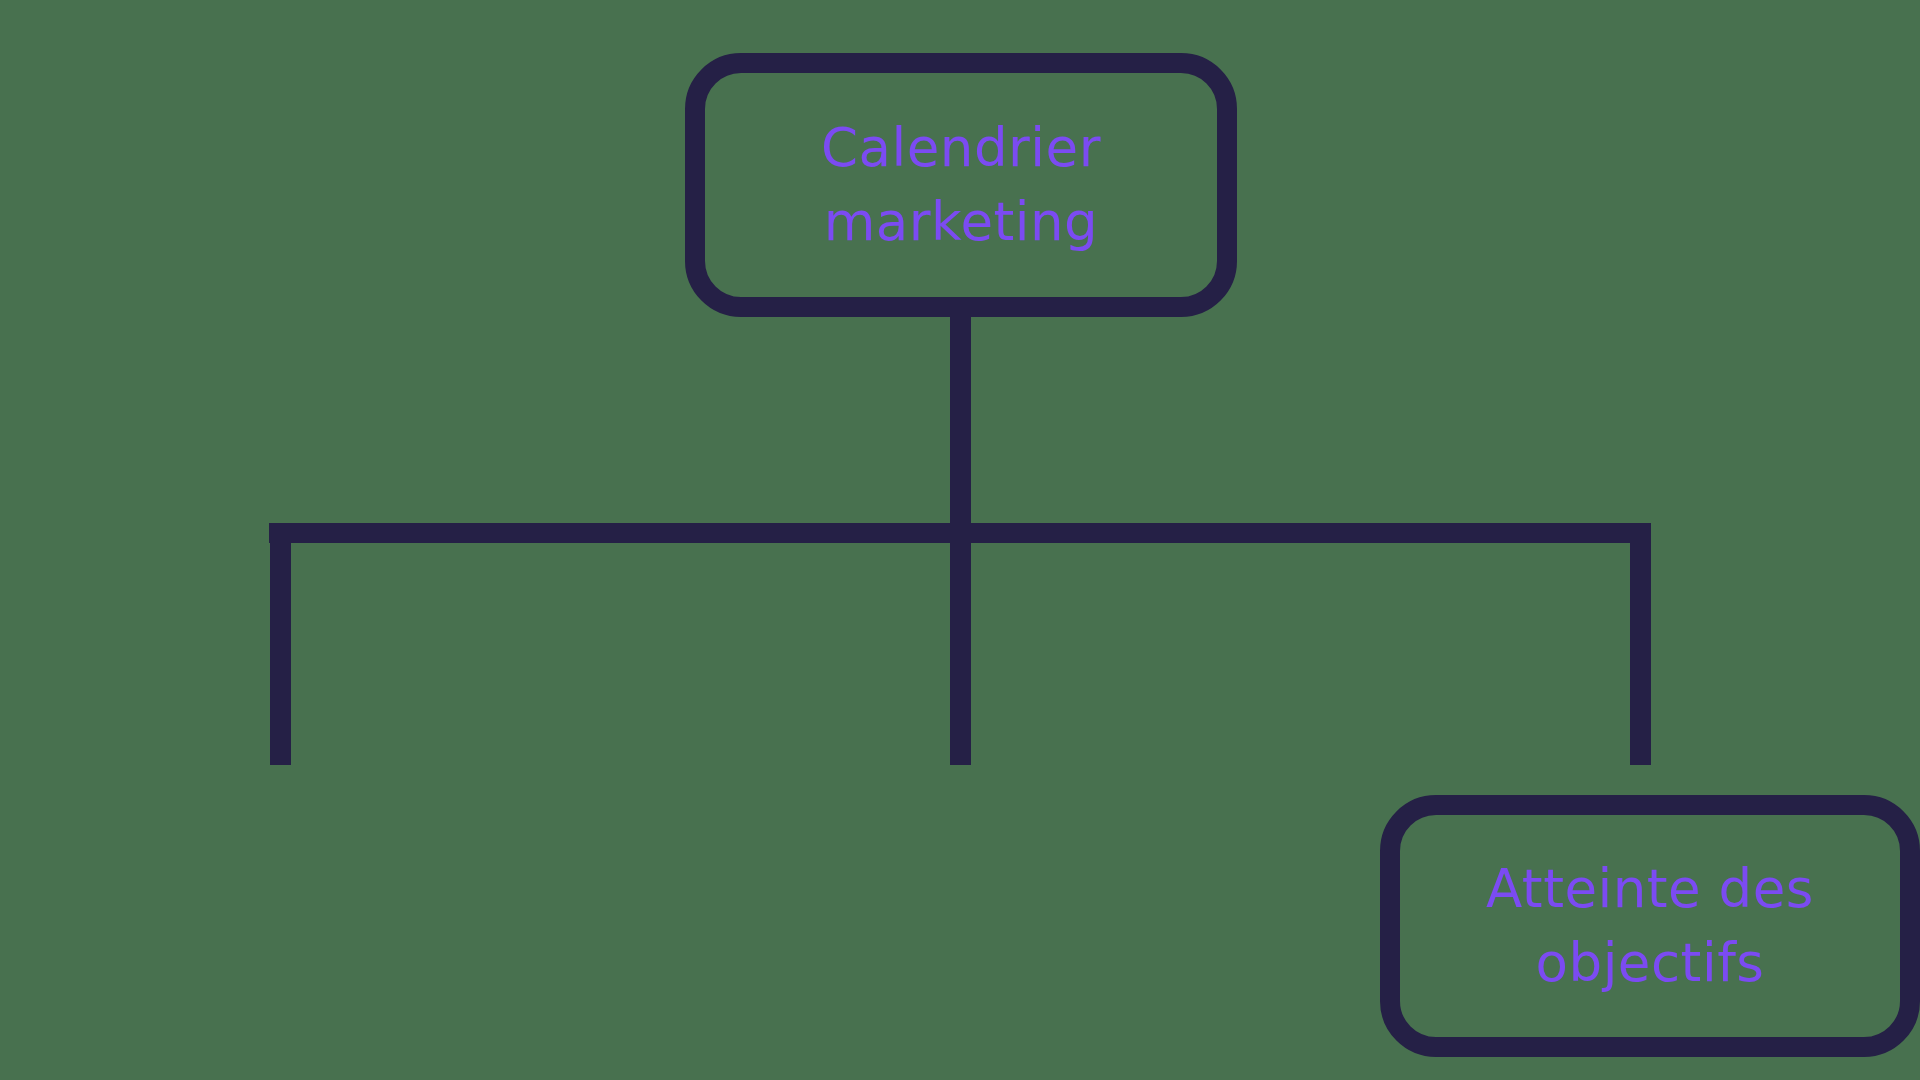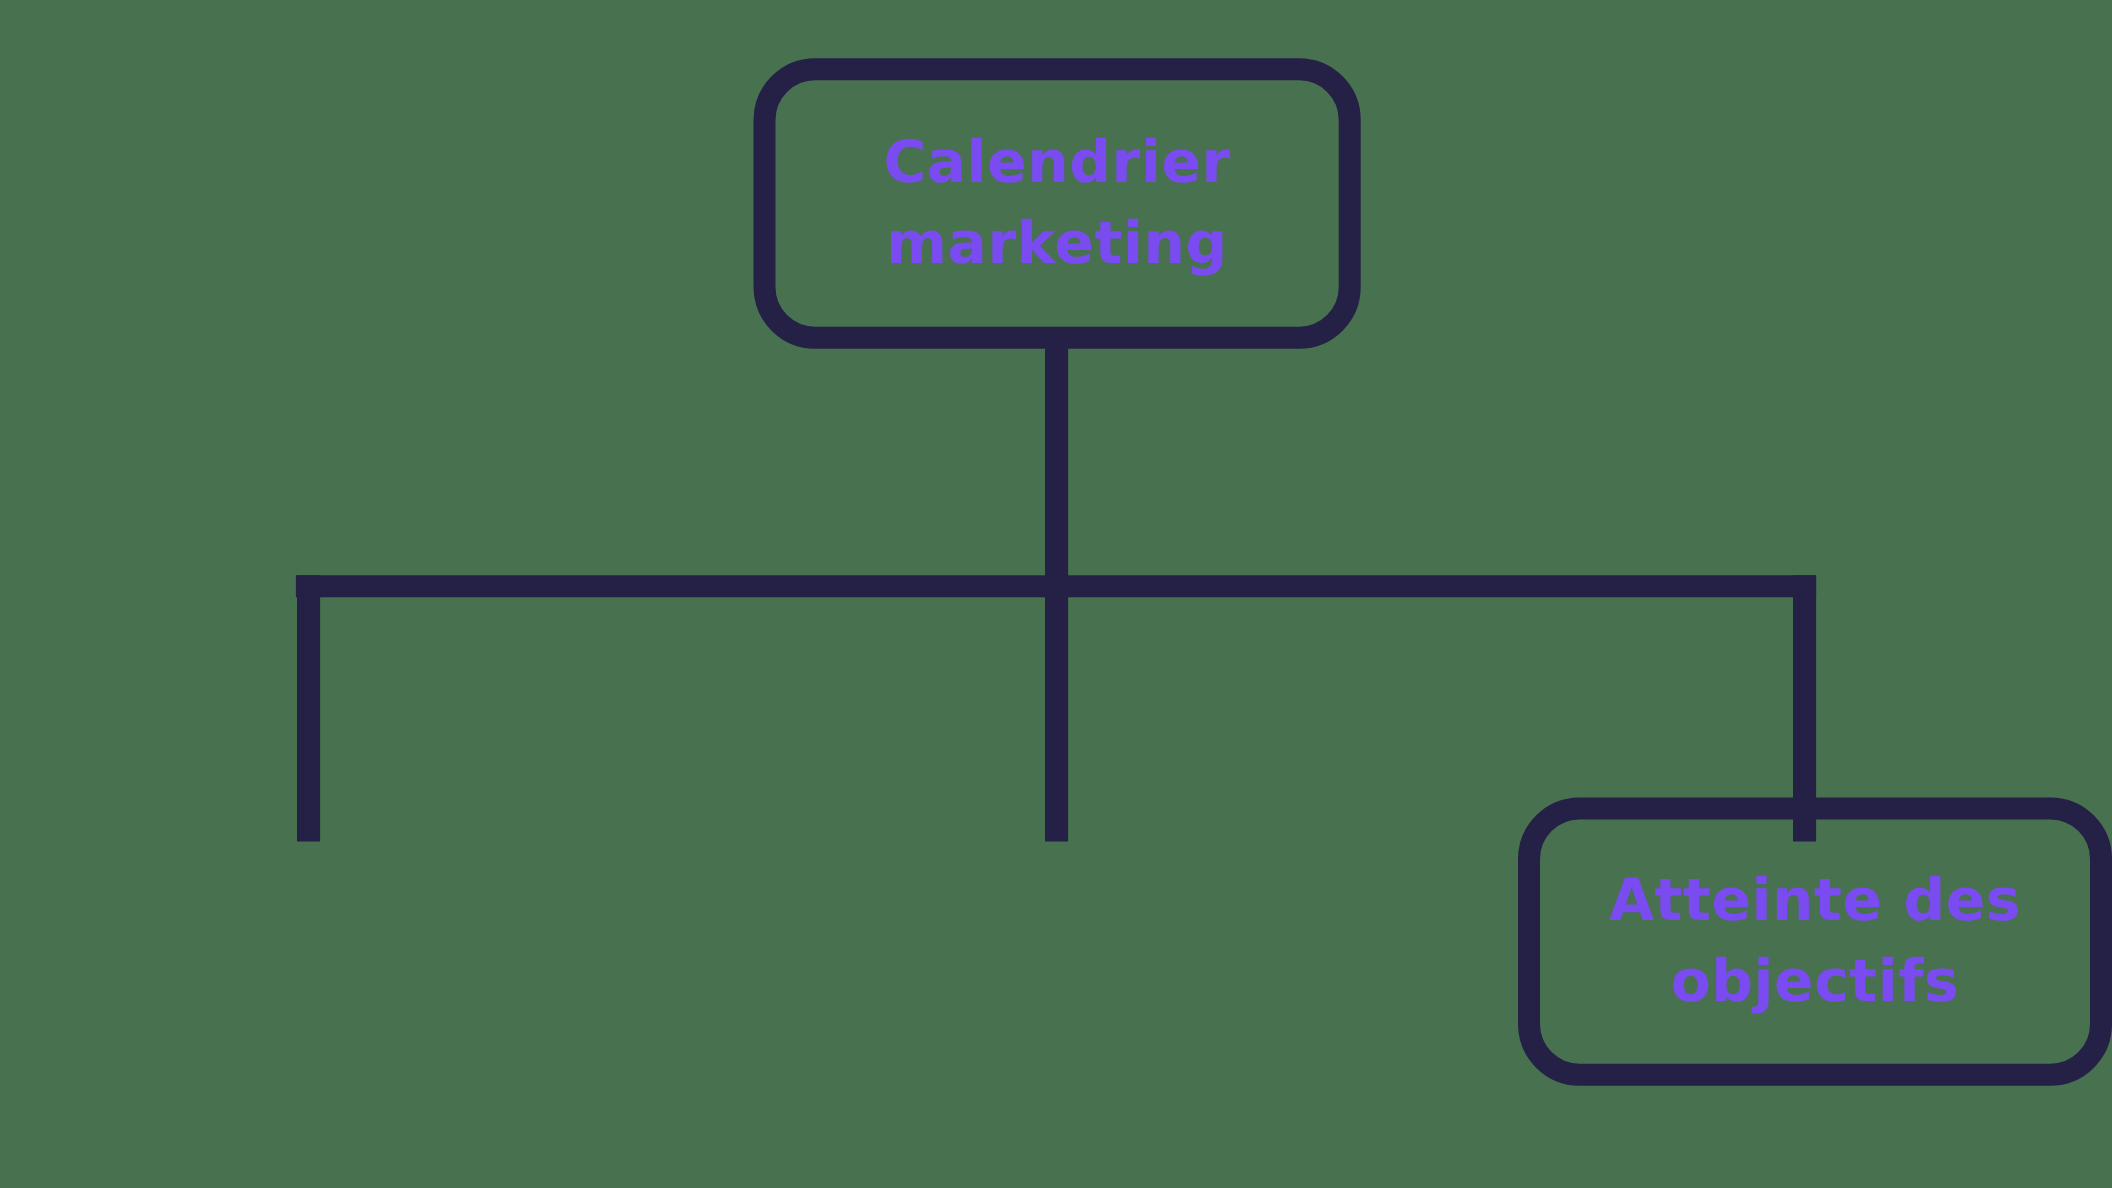--- a/index.html
+++ b/index.html
@@ -28,28 +28,28 @@
     background: transparent;
     display: flex;
     align-items: center;
     justify-content: center;
     text-align: center;
     padding: 0 18px;
   }
   .node-label {
     color: var(--text);
     font-size: 53px;
-    font-weight: 700;
+    font-weight: 400;
     line-height: 74px;
     letter-spacing: 0.5px;
   }
   .node-root  { left: 685px;  top: 53px;  width: 552px; height: 264px; }
   .node-left  { left: 18px;   top: 763px; width: 530px; height: 264px; }
   .node-mid   { left: 685px;  top: 763px; width: 552px; height: 264px; }
-  .node-right { left: 1380px; top: 725px; width: 540px; height: 262px; }
+  .node-right { left: 1380px; top: 795px; width: 540px; height: 262px; }
   .connector {
     position: absolute;
     background: var(--stroke);
   }
   .conn-stem  { left: 950px;  top: 315px; width: 21px;   height: 450px; }
   .conn-hbar  { left: 269px;  top: 523px; width: 1382px; height: 20px;  }
   .conn-left  { left: 270px;  top: 523px; width: 21px;   height: 242px; }
   .conn-right { left: 1630px; top: 523px; width: 21px;   height: 242px; }
 </style>
 </head>

